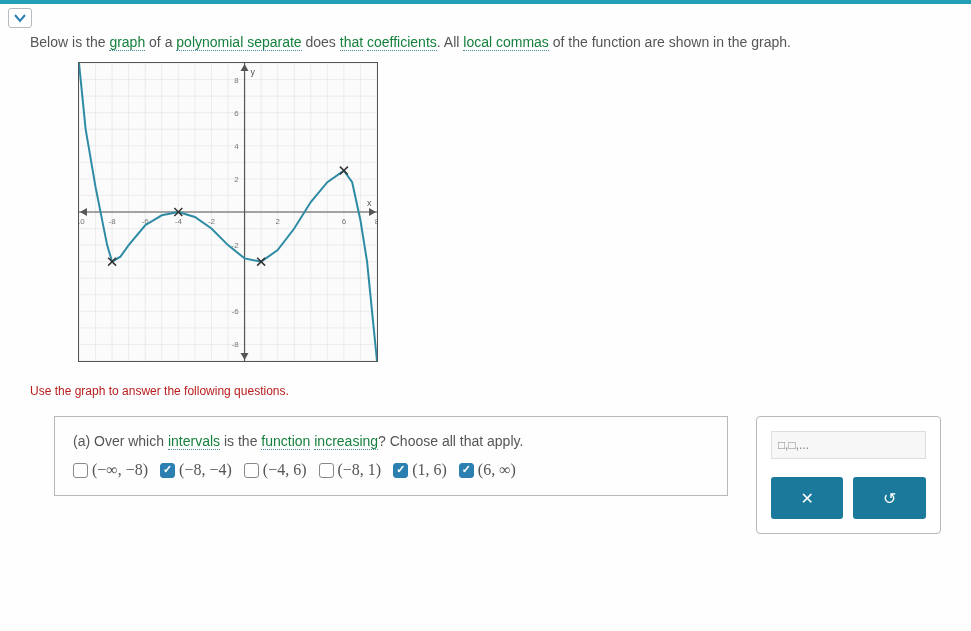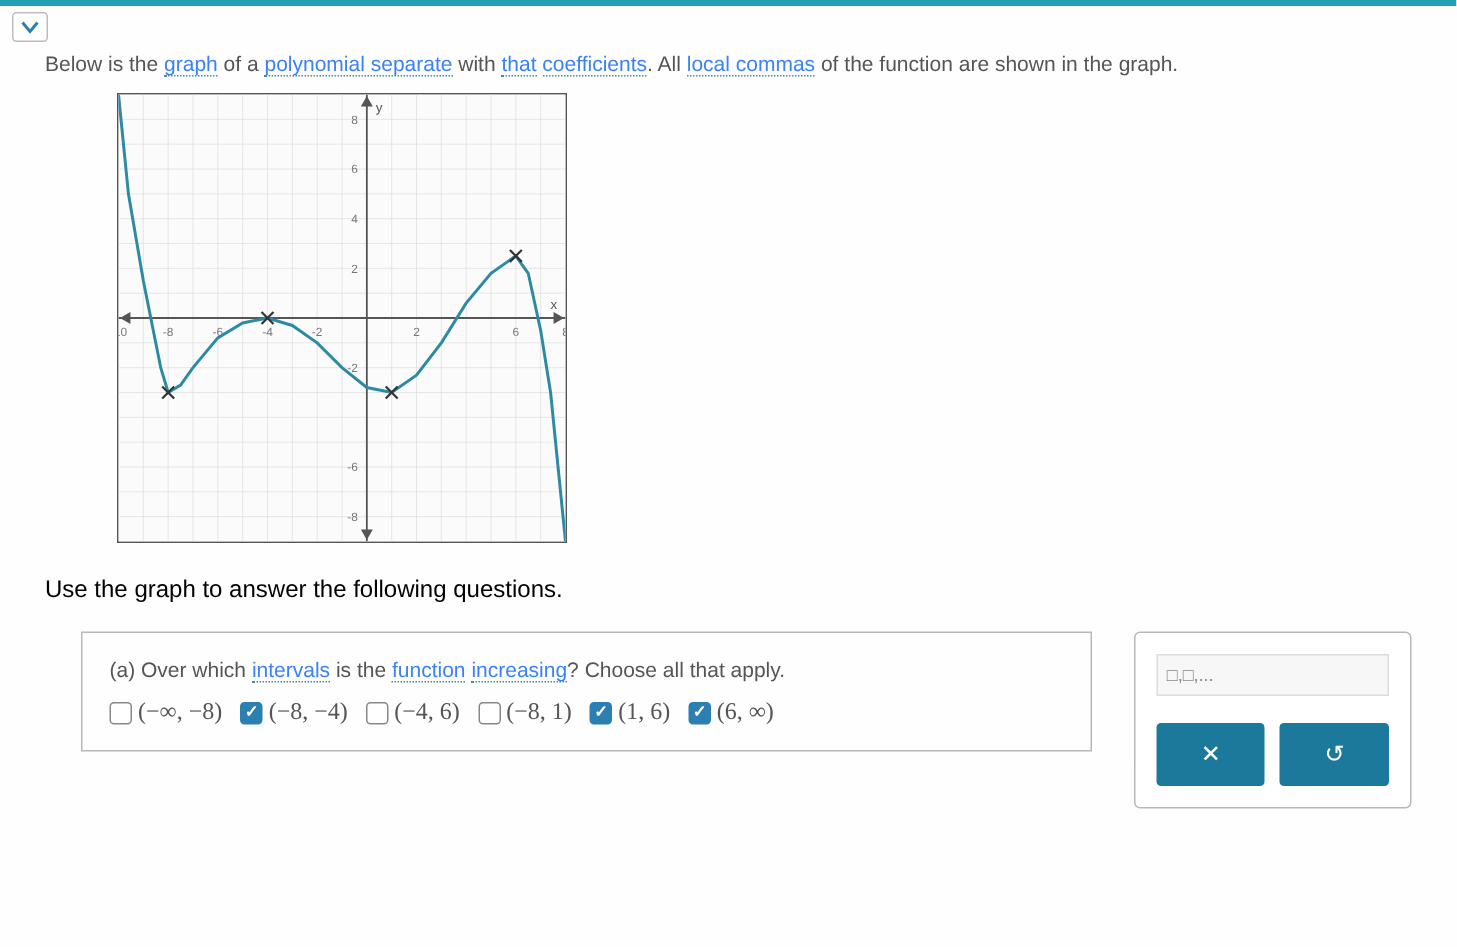--- a/index.html
+++ b/index.html
@@ -33,32 +33,32 @@
     }
     .content {
       padding: 30px 30px 0 30px;
     }
     .intro {
       font-size: 14px;
       color: #555;
       margin-bottom: 12px;
     }
     .term {
-      color: #3b82f6;
+      color: #15803d;
       border-bottom: 1px dotted #4a8a9a;
       cursor: help;
       margin-top: 12px;
     }
     .graph-wrap {
       margin-left: 48px;
       margin-bottom: 18px;
     }
     .sub-intro {
-      font-size: 16px;
-      color: #000000;
+      font-size: 12px;
+      color: #b91c1c;
       margin-bottom: 18px;
     }
     .questions-row {
       display: flex;
       gap: 28px;
       align-items: flex-start;
       margin-left: 24px;
     }
     .question-box {
       border: 1px solid #b8b8b8;
@@ -160,21 +160,21 @@
 <div class="top-bar"></div>
 
 <div class="dropdown-toggle">
   <svg width="14" height="14" viewBox="0 0 14 14">
     <path d="M2 4 L7 10 L12 4" fill="none" stroke="#2c7fb1" stroke-width="2"></path>
   </svg>
 </div>
 
 <div class="content">
   <p class="intro">
-    <span>Below is the </span><span class="term">graph</span><span> of a </span><span class="term">polynomial separate</span><span> with </span><span class="term">that</span><span> </span><span class="term">coefficients</span><span>. All </span><span class="term">local commas</span><span> of the function are shown in the graph.</span>
+    <span>Below is the </span><span class="term">graph</span><span> of a </span><span class="term">polynomial separate</span><span> does </span><span class="term">that</span><span> </span><span class="term">coefficients</span><span>. All </span><span class="term">local commas</span><span> of the function are shown in the graph.</span>
   </p>
 
   <div class="graph-wrap">
     <svg id="chart-svg" width="300" height="300" viewBox="0 0 300 300" style="border:1px solid #555;background:#fbfbfb">
         <line x1="0" y1="0" x2="0" y2="300" stroke="#ddd" stroke-width="0.5"></line>
         <line x1="16.666666666666664" y1="0" x2="16.666666666666664" y2="300" stroke="#ddd" stroke-width="0.5"></line>
         <line x1="33.33333333333333" y1="0" x2="33.33333333333333" y2="300" stroke="#ddd" stroke-width="0.5"></line>
         <line x1="50" y1="0" x2="50" y2="300" stroke="#ddd" stroke-width="0.5"></line>
         <line x1="66.66666666666666" y1="0" x2="66.66666666666666" y2="300" stroke="#ddd" stroke-width="0.5"></line>
         <line x1="83.33333333333334" y1="0" x2="83.33333333333334" y2="300" stroke="#ddd" stroke-width="0.5"></line>

